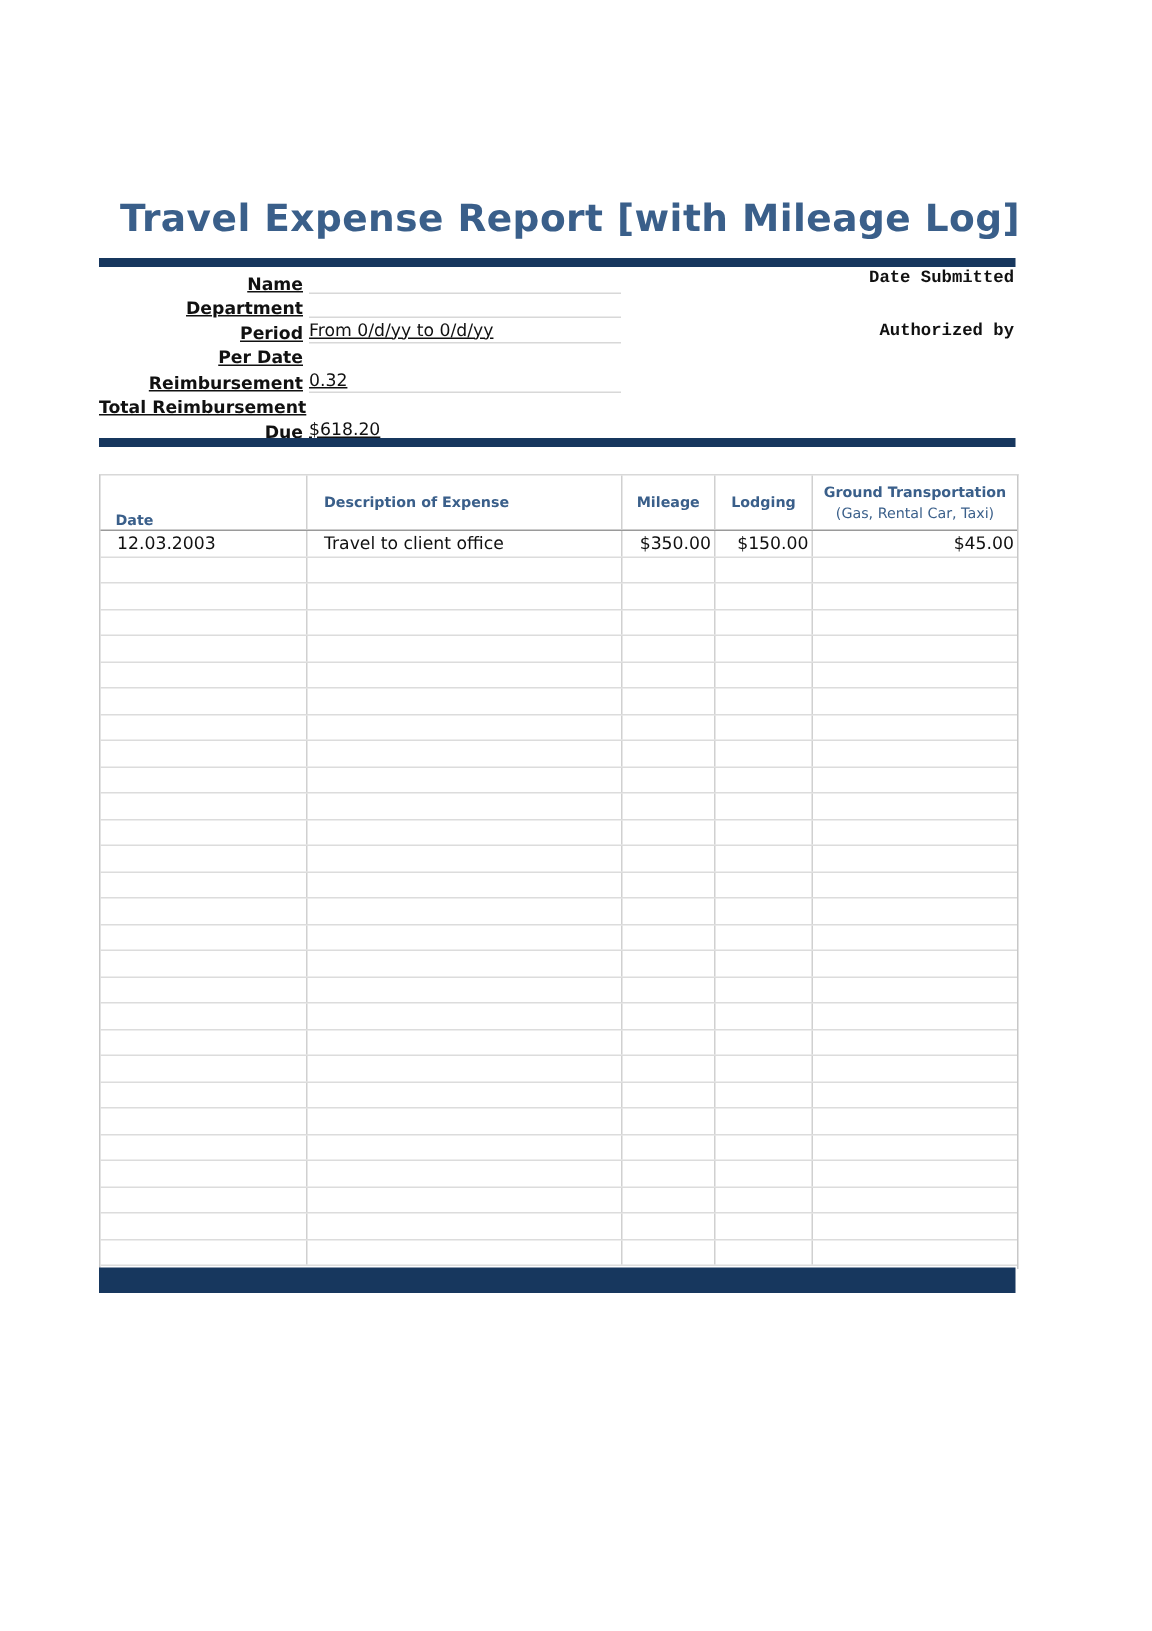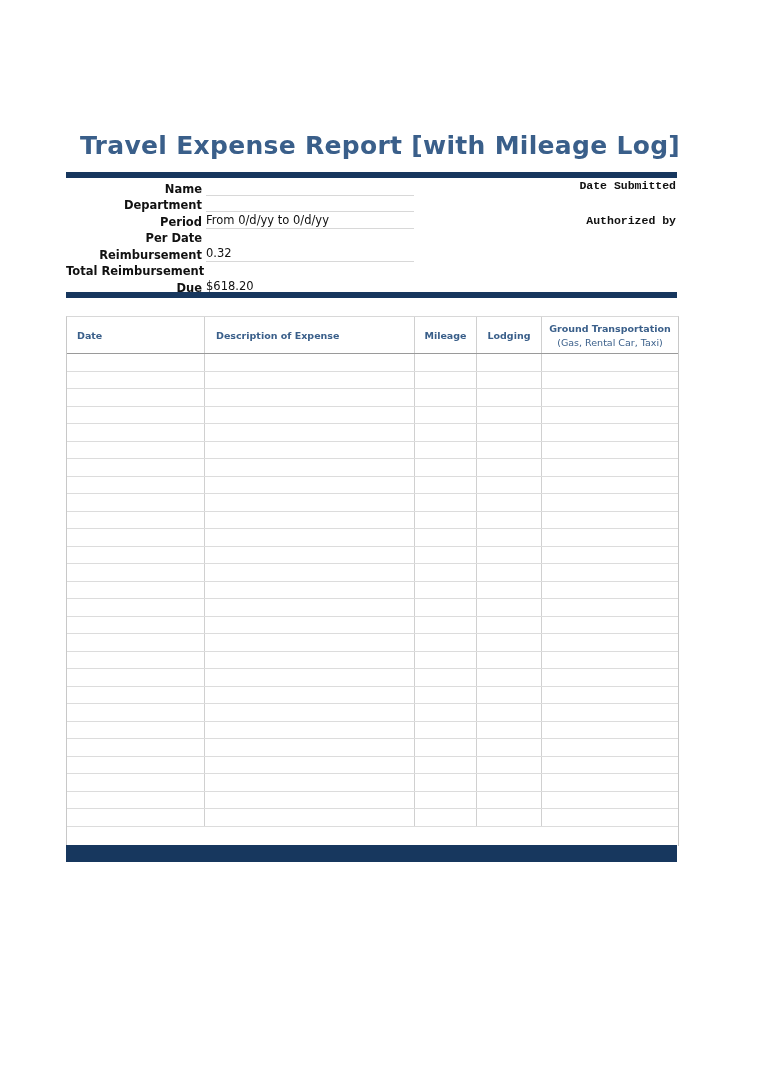--- a/index.html
+++ b/index.html
@@ -12,21 +12,21 @@
     position: absolute; left: 80px; top: 131px;
     font-size: 25px; font-weight: bold; color: #3a5f8a;
     letter-spacing: 0.3px; white-space: nowrap;
   }
   .bar { position: absolute; left: 66px; width: 611px; background: #17375e; }
   .bar-top { top: 172px; height: 6px; }
   .bar-mid { top: 292px; height: 6px; }
   .bar-bottom { top: 845px; height: 17px; }
 
   .info-left { position: absolute; left: 66px; top: 179px; width: 348px; }
-  .info-row { position: relative; height: 16.5px; display: flex; align-items: flex-end; }
+  .info-row { position: relative; height: 16.5px; display: flex; align-items: flex-end; text-decoration: underline; }
   .info-label {
     width: 136px; text-align: right; font-size: 11.5px; font-weight: bold;
     padding-right: 4px; white-space: nowrap; line-height: 14px;
   }
   .info-value {
     flex: 1; font-size: 11.5px; line-height: 14px; border-bottom: 1px solid #d8d8d8;
     height: 15px; white-space: nowrap;
   }
   .info-value.noline { border-bottom: none; }
 
@@ -44,21 +44,21 @@
     position: absolute; left: 0; top: 0; width: 611px; height: 36px;
     border-bottom: 1px solid #9a9a9a; display: flex;
   }
   .th {
     height: 36px; display: flex; flex-direction: column; justify-content: center;
     font-size: 9.5px; font-weight: bold; color: #3a5f8a; box-sizing: border-box;
     border-right: 1px solid #d0d0d0;
   }
   .th:last-child { border-right: none; }
   .th .sub { font-weight: normal; font-size: 9.5px; margin-top: 3px; }
-  .c-date { width: 138px; padding-left: 10px; }
+  .c-date { width: 138px; padding-left: 10px; justify-content: flex-end; }
   .c-desc { width: 210px; padding-left: 11px; }
   .c-air { width: 62px; text-align: center; align-items: center; }
   .c-lodg { width: 65px; text-align: left; align-items: center; }
   .c-ground { width: 136px; text-align: center; align-items: center; }
 
   .tbody { position: absolute; left: 0; top: 37px; width: 611px; }
   .tr { display: flex; height: 17.5px; border-bottom: 1px solid #dcdcdc; box-sizing: border-box; }
   .td {
     box-sizing: border-box; border-right: 1px solid #d0d0d0; font-size: 11.5px;
     line-height: 16px; white-space: nowrap; overflow: hidden;
@@ -128,20 +128,27 @@
       </div>
     <div class="th c-lodg">
         <span>Lodging</span>
       </div>
     <div class="th c-ground">
       <span>Ground Transportation</span>
       <span class="sub">(Gas, Rental Car, Taxi)</span>
     </div>
   </div>
   <div class="tbody" id="tbody">
+    <div class="tr">
+      <div class="td c-date">12.03.2003</div>
+      <div class="td c-desc">Travel to client office</div>
+      <div class="td c-air">$350.00</div>
+      <div class="td c-lodg">$150.00</div>
+      <div class="td c-ground">$45.00</div>
+    </div>
   <div class="tr">
         <div class="td c-date"></div>
         <div class="td c-desc"></div>
         <div class="td c-air"></div>
         <div class="td c-lodg"></div>
         <div class="td c-ground"></div>
       </div>
       <div class="tr">
         <div class="td c-date"></div>
         <div class="td c-desc"></div>

